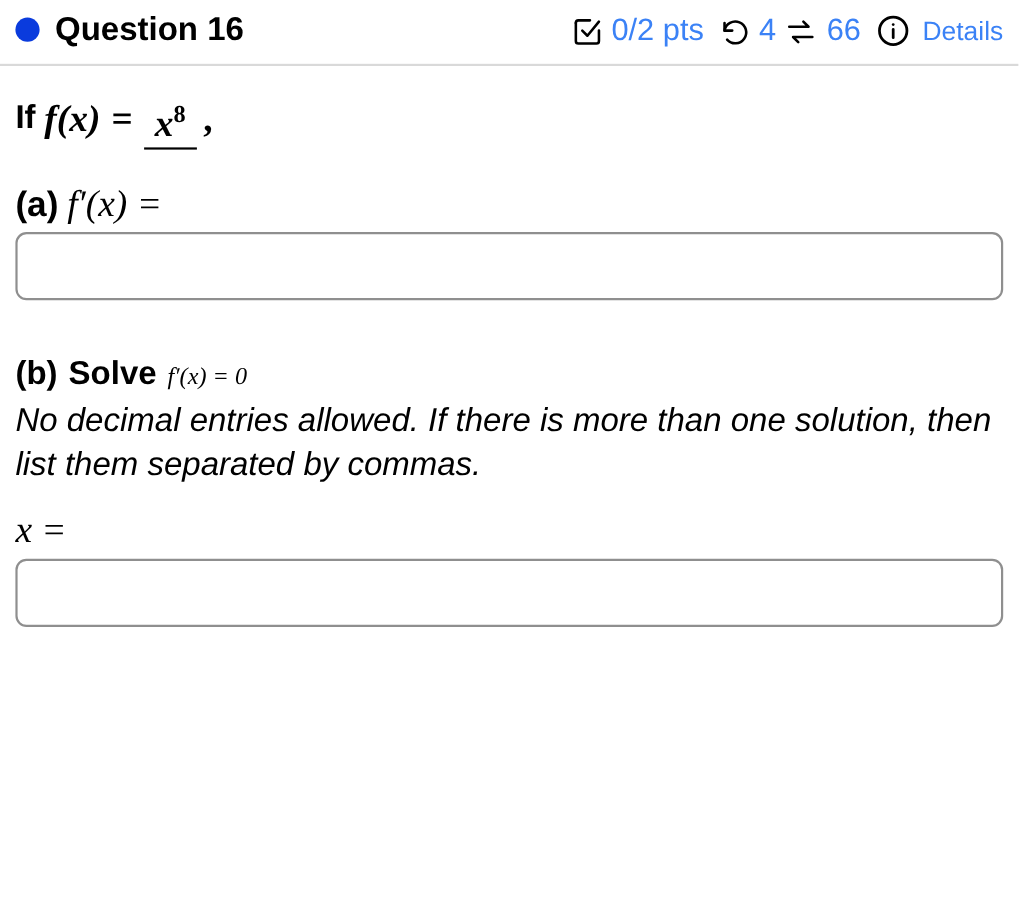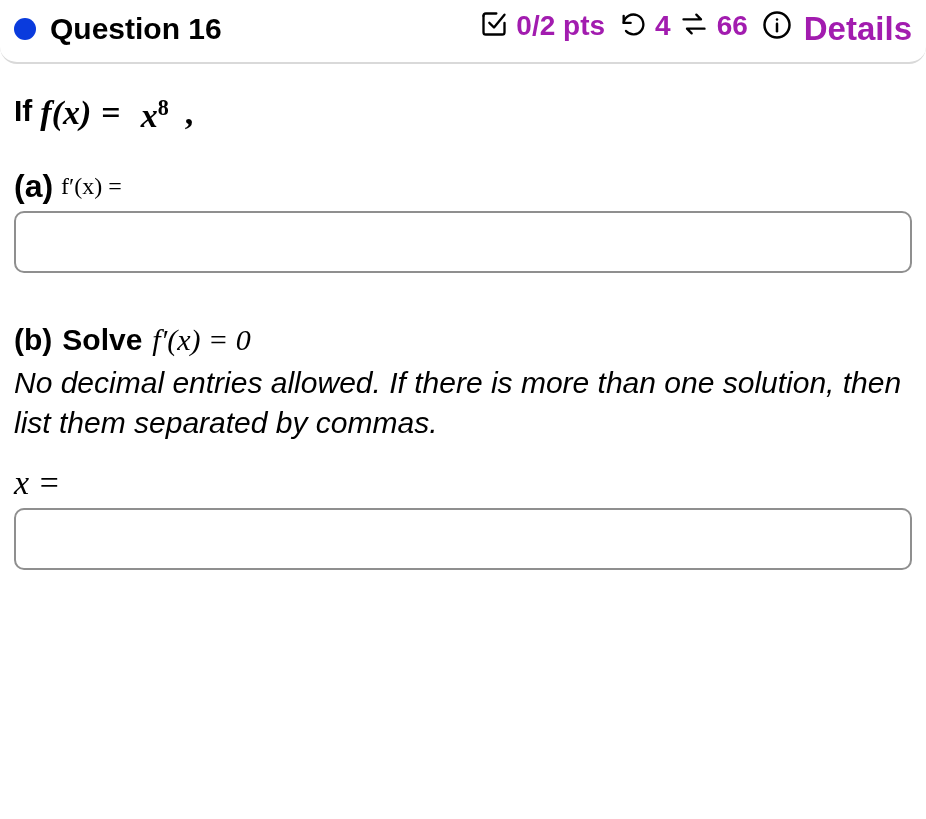--- a/index.html
+++ b/index.html
@@ -9,46 +9,45 @@
     font-family: -apple-system, "Segoe UI", Helvetica, Arial, sans-serif;
     color: #000;
     width: 926px;
     background: #fff;
   }
   .header {
     display: flex;
     align-items: center;
     padding: 10px 14px 14px 14px;
     border-bottom: 2px solid #d9d9d9;
-    border-radius: 17px;
   }
   .bullet {
     width: 22px;
     height: 22px;
     border-radius: 50%;
     background: #0a3bdd;
     margin-right: 14px;
     flex: 0 0 auto;
   }
   .qtitle {
     font-size: 30px;
     font-weight: 700;
   }
   .spacer { flex: 1; }
   .meta {
     display: flex;
-    align-items: flex-start;
+    align-items: flex-end;
     gap: 8px;
     font-size: 28px;
-    font-weight: 700;
-    color: #a21caf;
+    font-weight: 400;
+    color: #3b82f6;
   }
   .meta .pts { margin-right: 6px; }
   .icon { display: inline-flex; align-items: center; }
-  .details { font-size: 33px; margin-left: 4px; }
+  .details { font-size: 24px; margin-left: 4px; }
   .body { padding: 30px 14px 10px 14px; }
   .mathline {
     font-size: 34px;
     font-family: Georgia, "Times New Roman", serif;
     display: flex;
     align-items: flex-start;
     margin-bottom: 31px;
     font-weight: bold;
   }
   .mathline .sans-if {
@@ -58,21 +57,21 @@
   }
   .fx {
     font-style: italic;
   }
   .eq {
     margin: 0 10px;
     font-family: Georgia, serif;
   }
   .frac {
     display: inline-flex;
-    flex-direction: row;
+    flex-direction: column;
     align-items: center;
     font-family: Georgia, "Times New Roman", serif;
     line-height: 1.1;
     margin-right: 6px;
   }
   .frac .num, .frac .den {
     padding: 2px 10px;
     font-style: italic;
   }
   .frac .bar {
@@ -88,21 +87,22 @@
     font-size: 32px;
     font-family: -apple-system, "Segoe UI", Helvetica, Arial, sans-serif;
     font-weight: 700;
     display: flex;
     align-items: center;
     margin-bottom: 6px;
   }
   .part-label .mathspan {
     font-family: Georgia, "Times New Roman", serif;
     font-weight: 400;
-    font-size: 24px;
+    font-style: italic;
+    font-size: 34px;
     margin-left: 8px;
   }
   .answer-input {
     width: 100%;
     height: 62px;
     border: 2px solid #8f8f8f;
     border-radius: 10px;
     font-size: 26px;
     padding: 0 14px;
     margin-bottom: 50px;
@@ -123,21 +123,21 @@
     align-items: baseline;
     gap: 10px;
     margin-bottom: 6px;
     flex-wrap: wrap;
   }
   .part-b-lead .bold { font-weight: 700; }
   .part-b-lead .solve { font-weight: 700; }
   .part-b-lead .mathspan {
     font-family: Georgia, "Times New Roman", serif;
     font-style: italic;
-    font-size: 30px;
+    font-size: 22px;
   }
   .xeq {
     font-family: Georgia, "Times New Roman", serif;
     font-style: italic;
     font-size: 34px;
     margin-bottom: 6px;
   }
   svg { display: block; }
 </style>
 </head>

